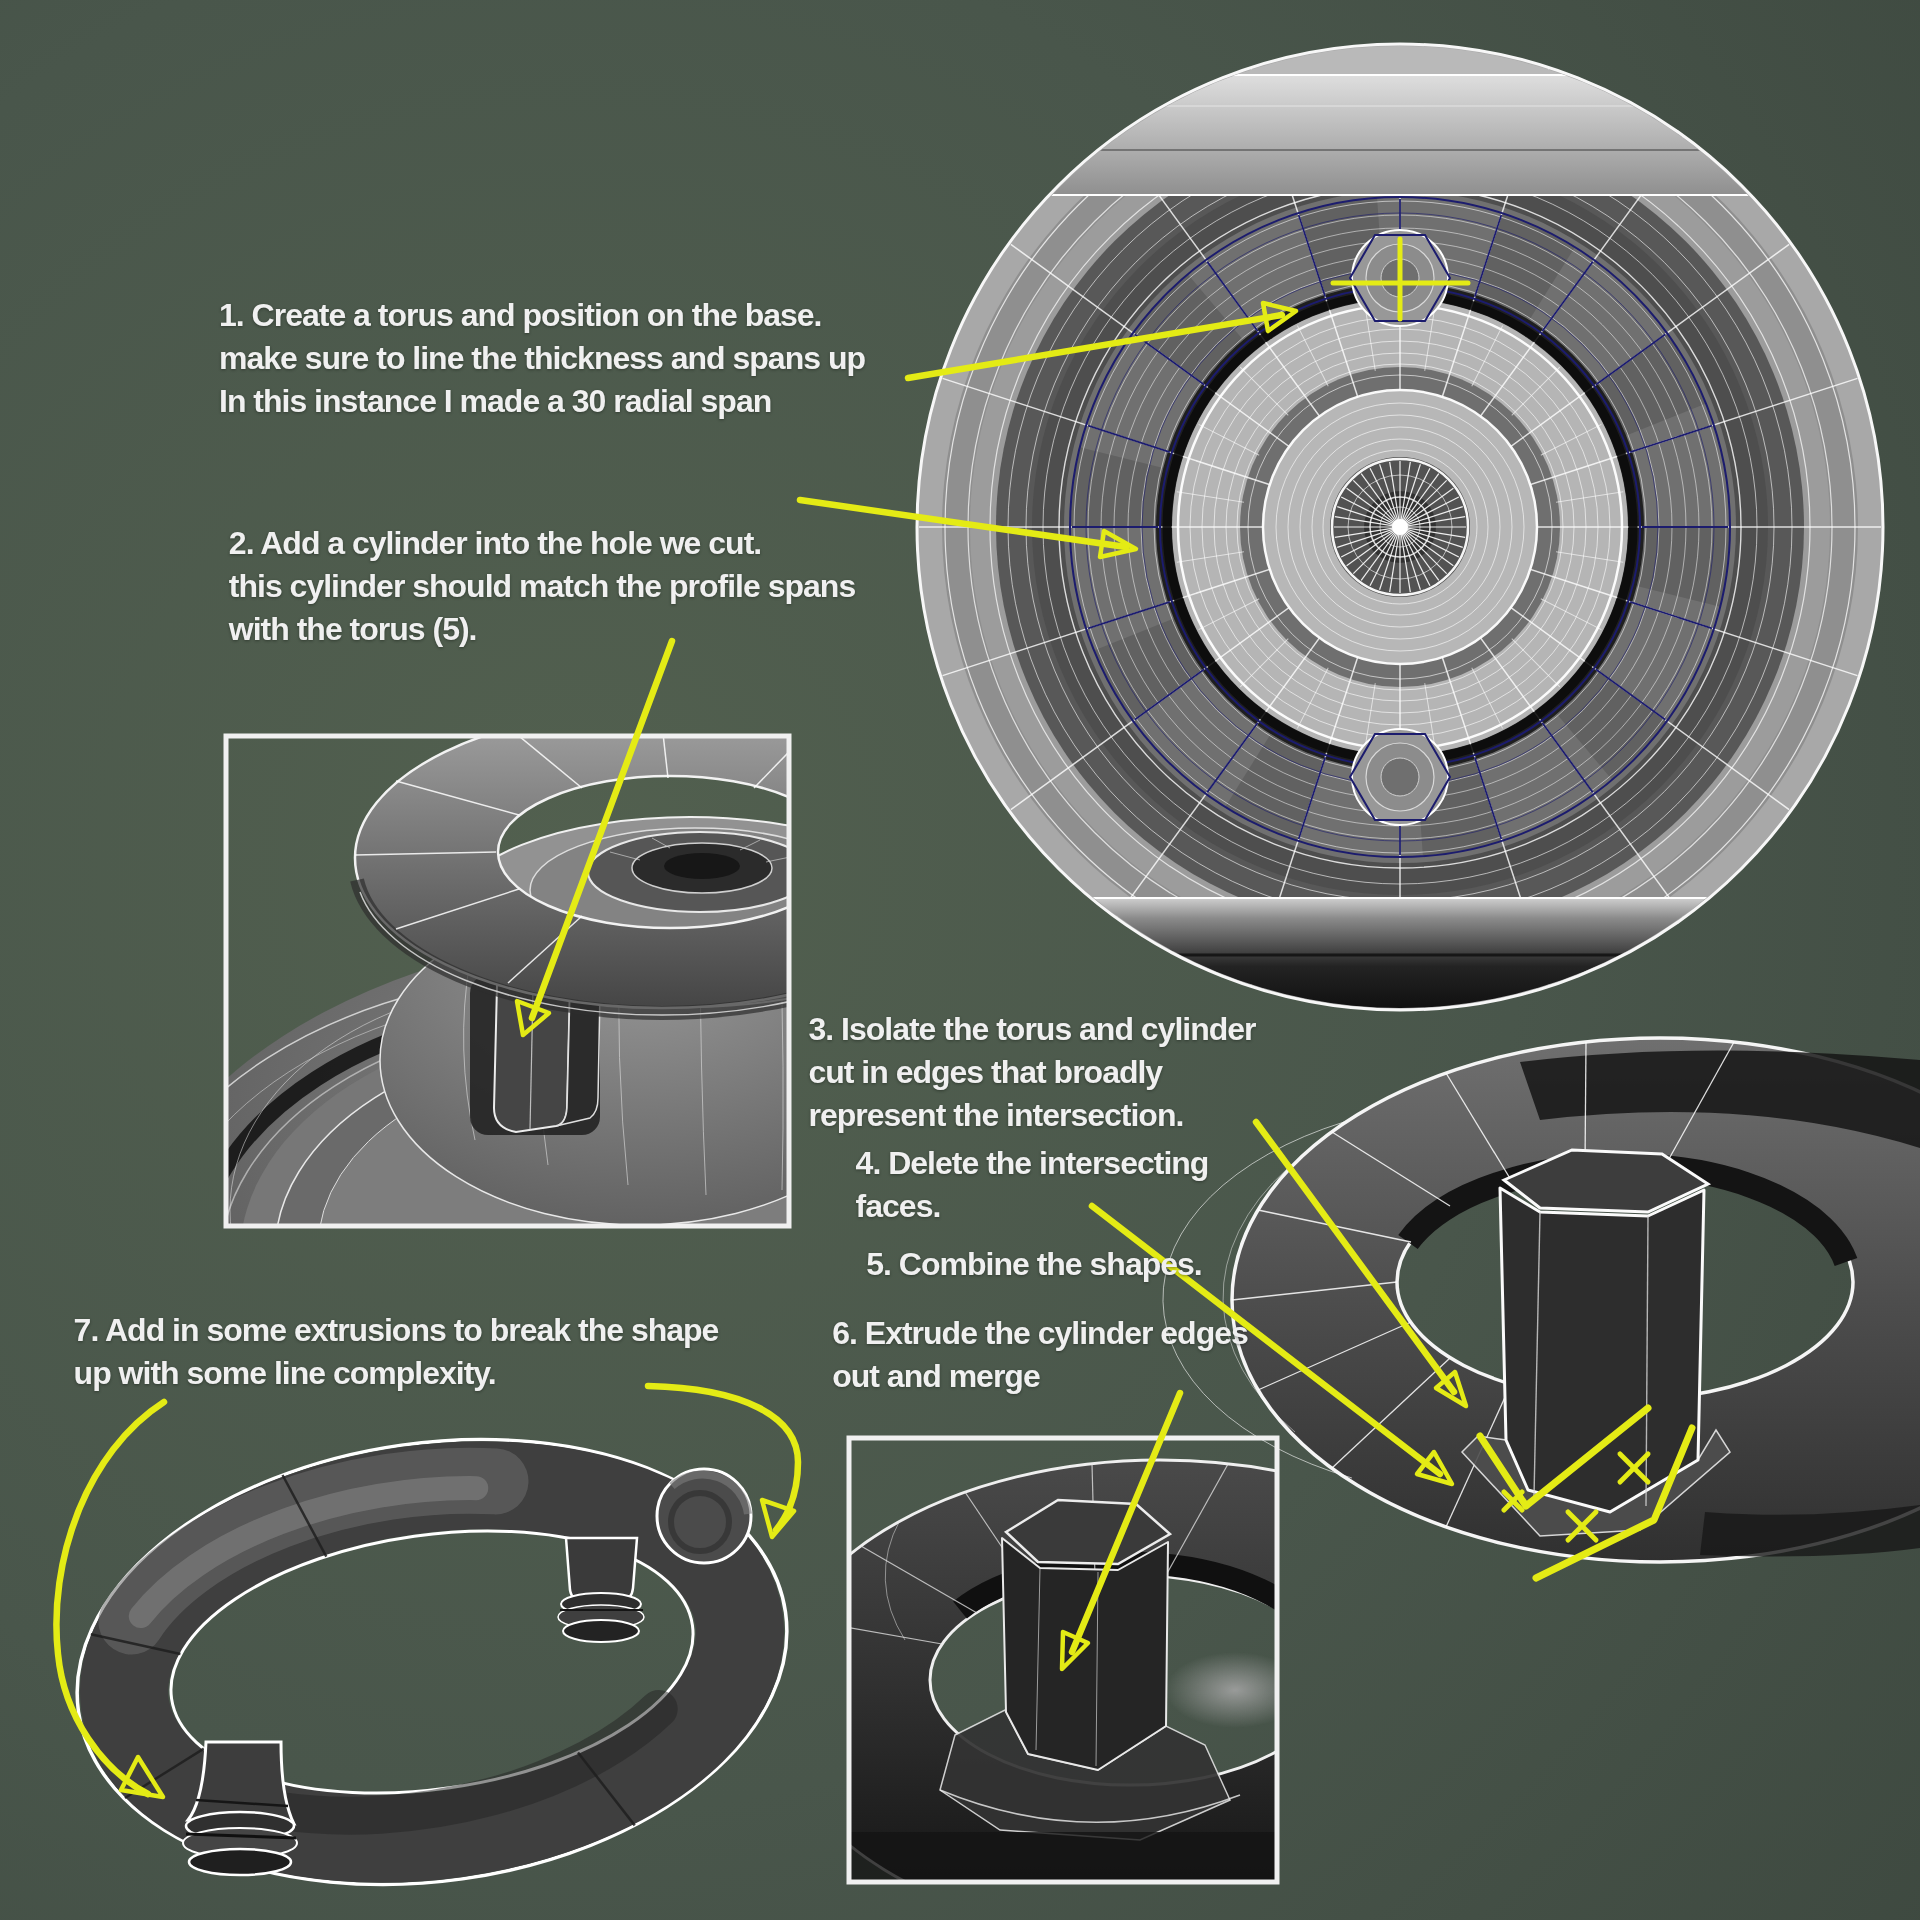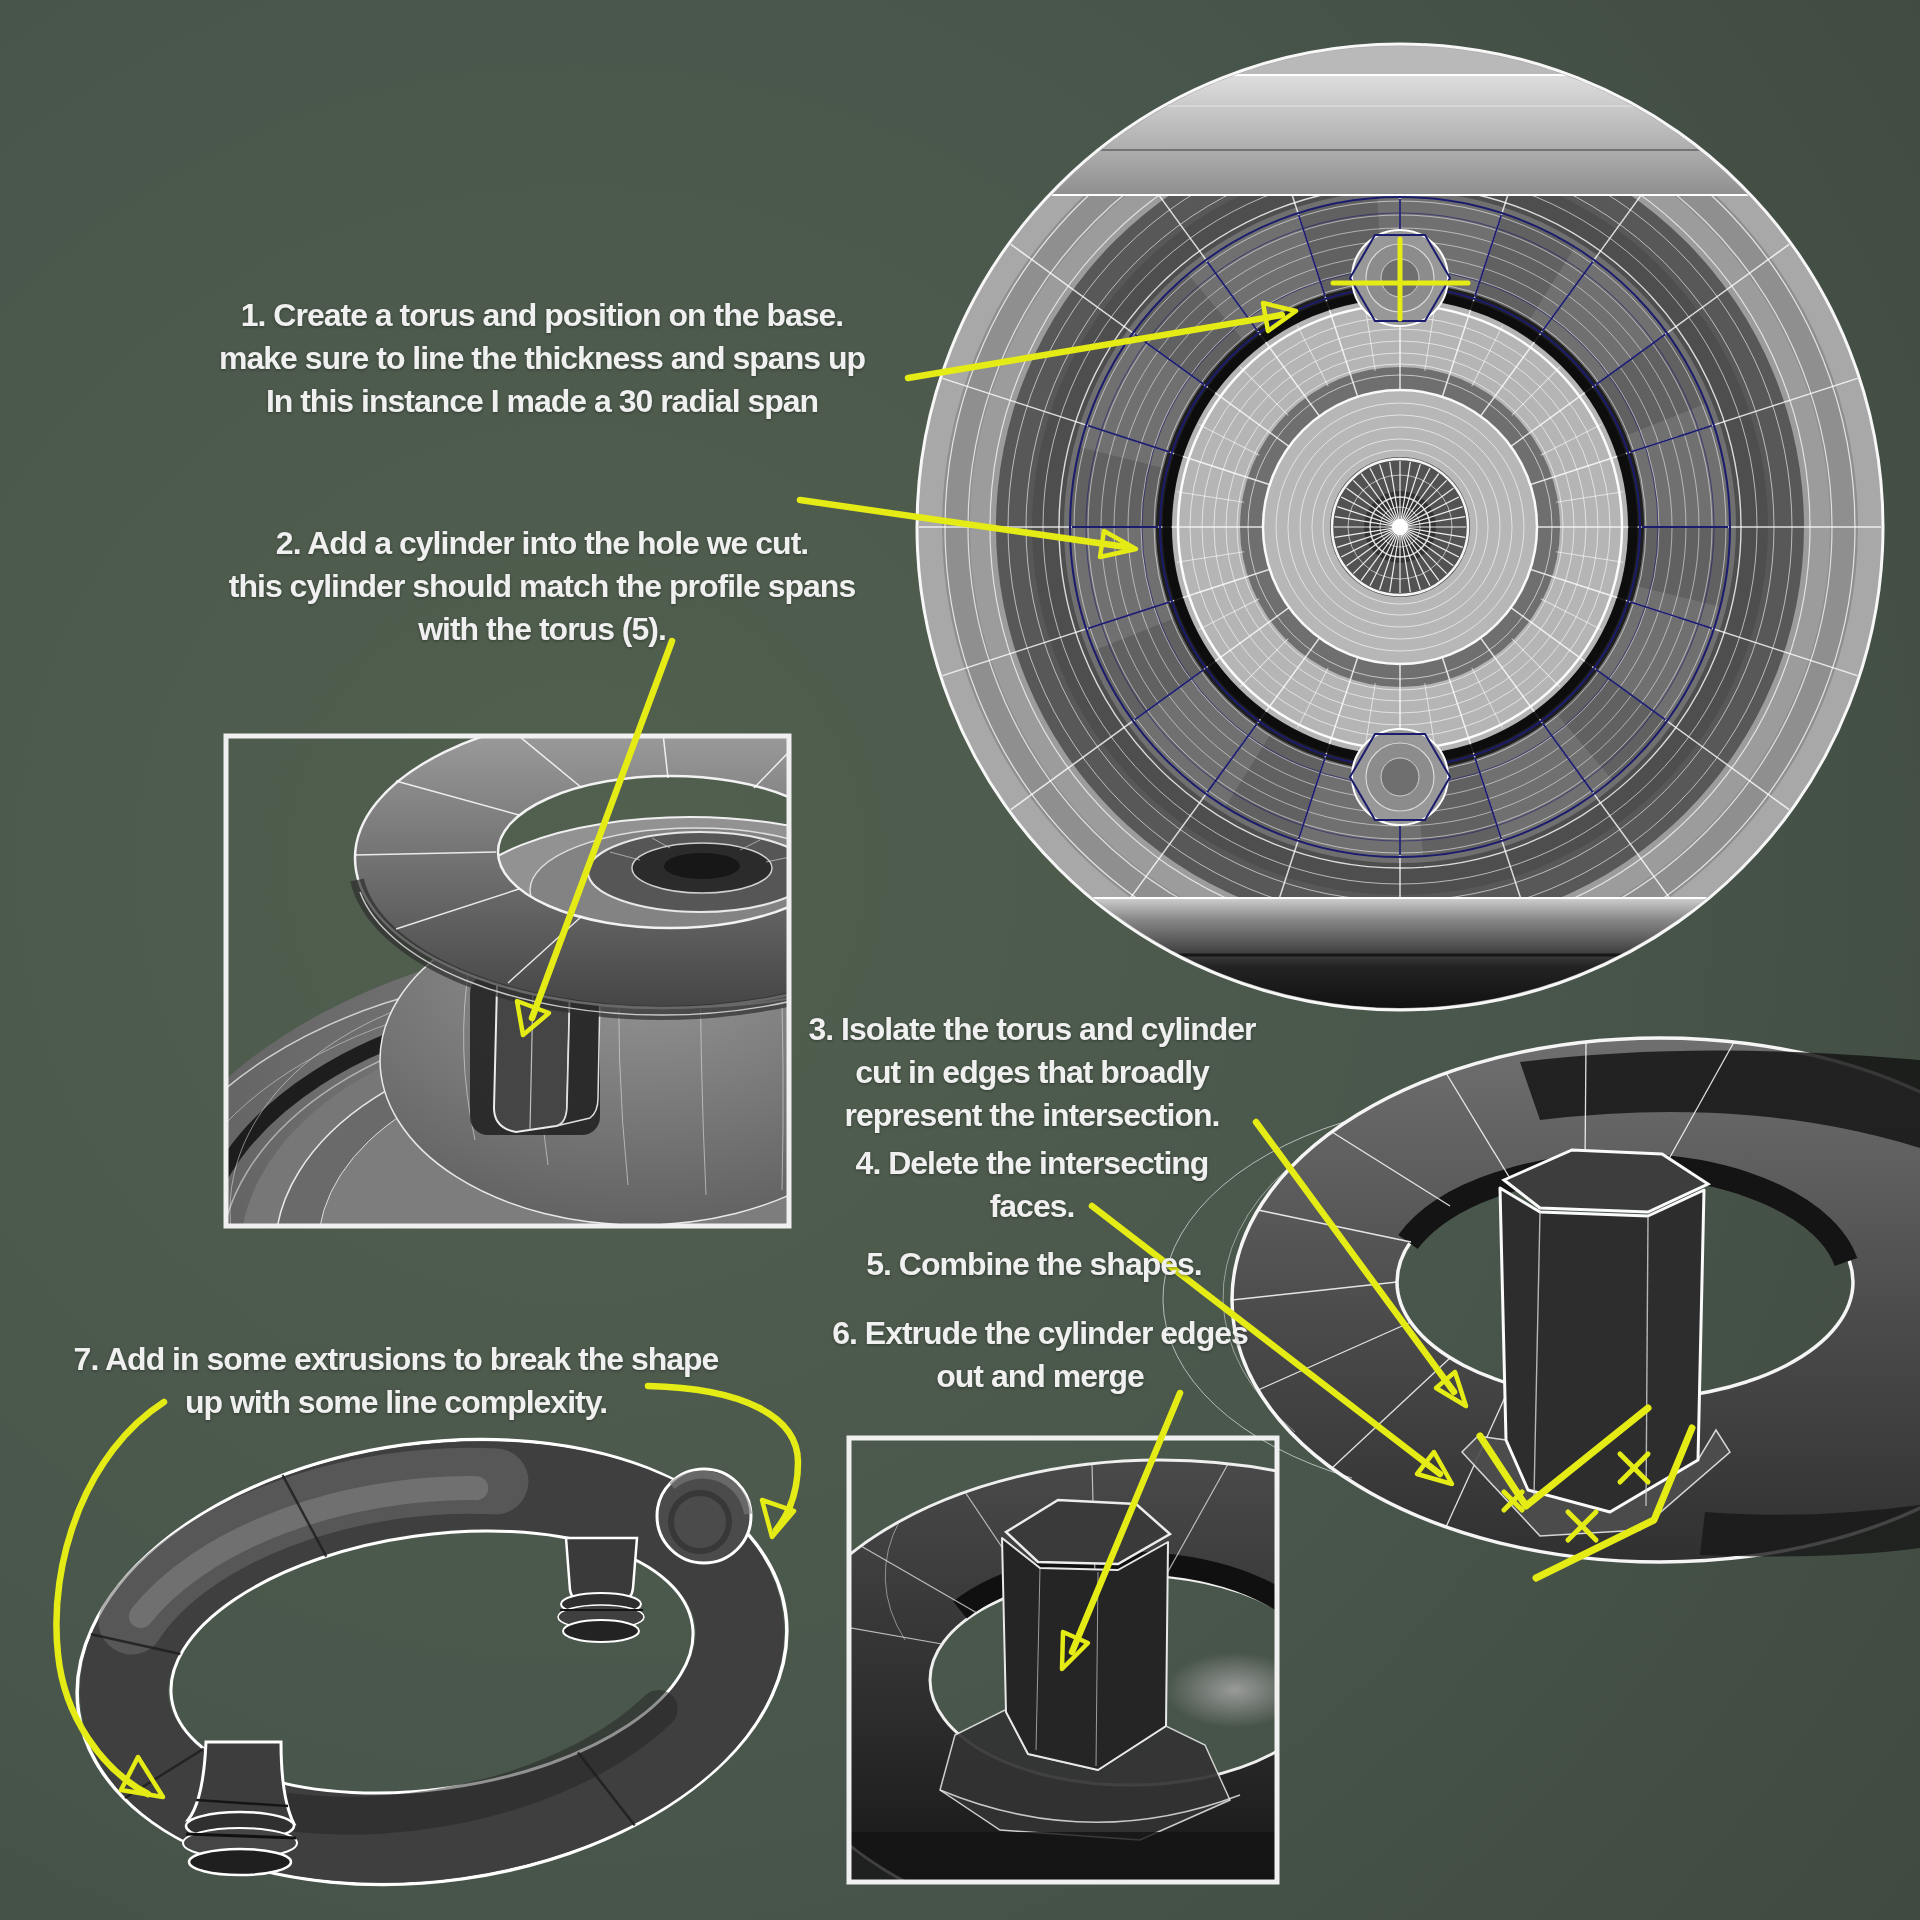--- a/index.html
+++ b/index.html
@@ -3,31 +3,31 @@
 <meta charset="utf-8">
 <style>
   html,body{margin:0;padding:0;}
   body{
     width:1920px;height:1920px;overflow:hidden;position:relative;
     background:radial-gradient(130% 130% at 30% 45%, #52604f 0%, #49564b 38%, #3e4940 70%, #343e36 100%);
     font-family:"Liberation Sans",sans-serif;
   }
   #scene{position:absolute;left:0;top:0;z-index:1;}
   .note{
-    position:absolute;transform:translateX(-50%);text-align:center;z-index:2;
+    position:absolute;transform:translateX(-50%);text-align:left;z-index:2;
     font:700 32px/43px "Liberation Sans",sans-serif;letter-spacing:-1px;
     color:#f0f0f0;white-space:nowrap;text-shadow:0 1px 3px rgba(15,22,16,.45);
   }
   #note1{left:542px;top:294px}
   #note2{left:542px;top:522px}
   #note3{left:1032px;top:1008px}
   #note4{left:1032px;top:1142px}
   #note5{left:1034px;top:1243px}
   #note6{left:1040px;top:1312px}
-  #note7{left:396px;top:1338px}
+  #note7{left:396px;top:1309px}
 </style>
 </head>
 <body>
 
 <svg id="scene" width="1920" height="1920" viewBox="0 0 1920 1920">
   <defs>
     <clipPath id="bigcirc">
         <circle cx="1400" cy="527" r="481"></circle>
       </clipPath>
     <clipPath id="p2">

